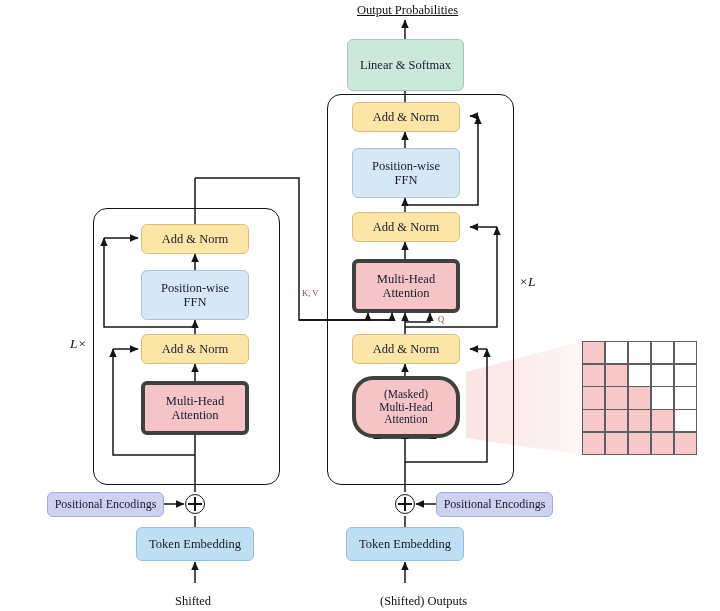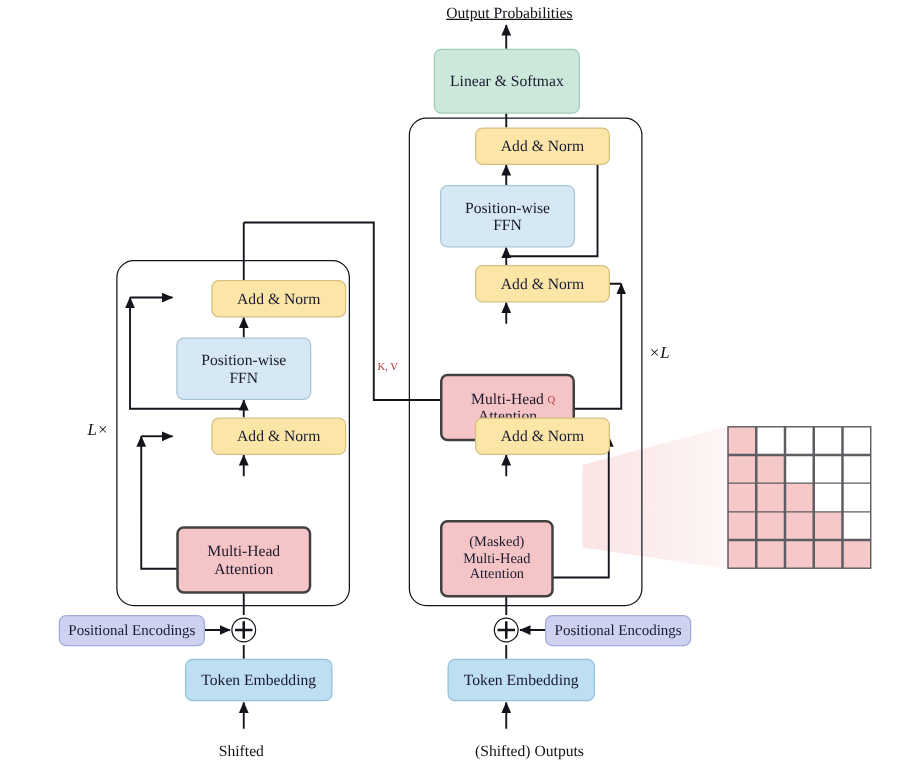--- a/index.html
+++ b/index.html
@@ -31,39 +31,36 @@
     border-radius: 6px;
     color: #1a1a2e;
     line-height: 1.12;
     font-family: "Liberation Serif", "DejaVu Serif", serif;
   }
   .box span { display: block; width: 100%; }
   .b-addnorm {
     background: #fbe6a8;
     border: 1px solid #d8bf7d;
     font-size: 12.5px;
-    margin-left: 28px;
   }
   .b-ffn {
     background: #d6e8f3;
     border: 1px solid #a9c6d8;
     font-size: 12.5px;
     text-align: center;
   }
   .b-attn {
     background: #f4c4c6;
-    border: 2px solid #404040;
-    font-size: 12.5px;
-    margin-top: 40px;
+    border: 4px solid #404040;
+    font-size: 12.5px;
   }
   .b-embed {
     background: #bedef2;
     border: 1px solid #95bfdc;
     font-size: 12.5px;
-    margin-left: 12px;
   }
   .b-pos {
     background: #ccd2f0;
     border: 1px solid #a3abdb;
     font-size: 12px;
   }
   .b-soft {
     background: #cbe8db;
     border: 1px solid #9fcbb9;
     font-size: 12.5px;
@@ -242,21 +239,21 @@
 
   <div class="box b-attn" style="left:352px; top:259px; width:108px; height:54px; flex-direction:column;">
     <span>Multi-Head</span>
     <span>Attention</span>
   </div>
 
   <div class="box b-addnorm" style="left:352px; top:334px; width:108px; height:30px;">
     <span>Add &amp; Norm</span>
   </div>
 
-  <div class="box b-attn" style="left:352px; top:376px; width:91px; height:62px; flex-direction:column; font-size:11.5px;">
+  <div class="box b-attn" style="left:352px; top:376px; width:108px; height:62px; flex-direction:column; font-size:11.5px;border-radius:21px;">
     <span>(Masked)</span>
     <span>Multi-Head</span>
     <span>Attention</span>
   </div>
 
   <div class="rep-label" style="left:519px; top:274px;">×L</div>
 
   <div class="box b-addnorm" style="left:141px; top:224px; width:108px; height:30px;">
     <span>Add &amp; Norm</span>
   </div>

